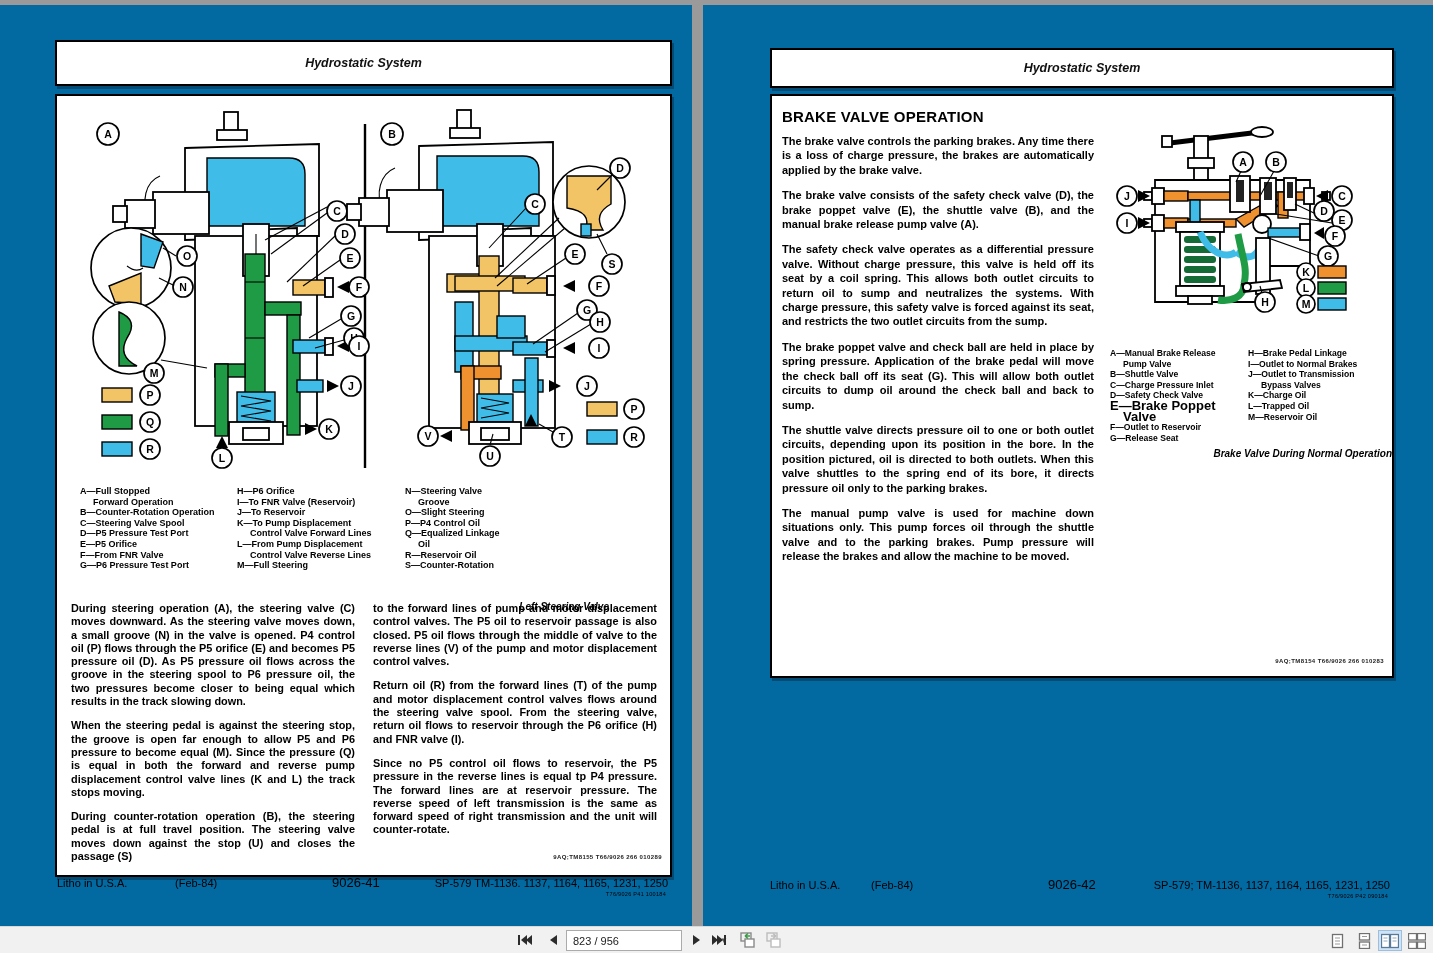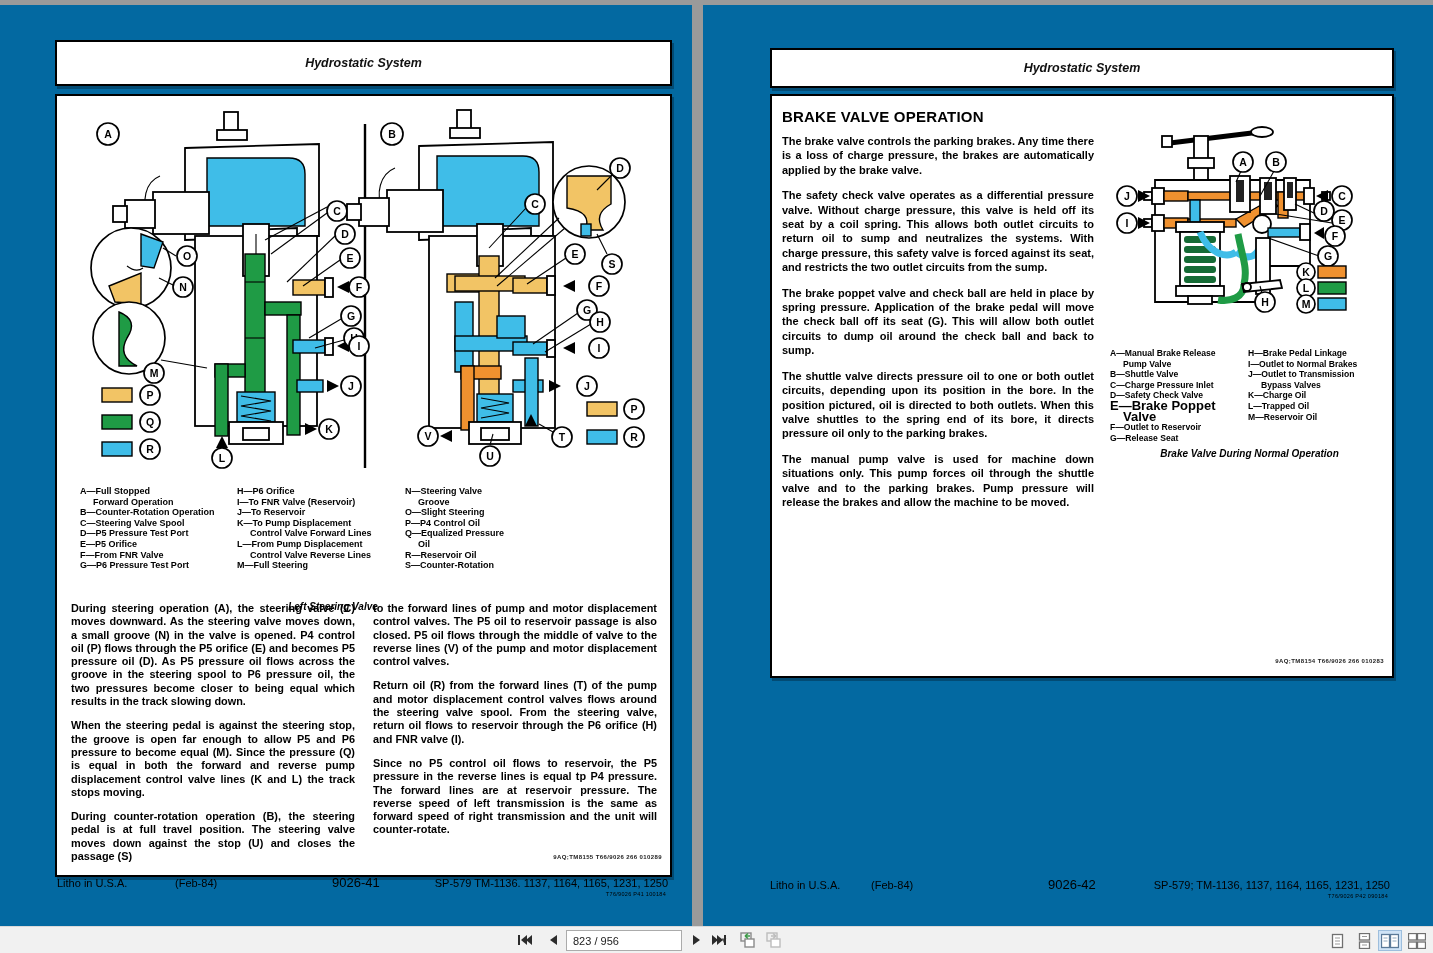--- a/index.html
+++ b/index.html
@@ -9,21 +9,21 @@
   .page{position:absolute;top:5px;bottom:26px;background:#0369a1}
   #page-left{left:0;width:692px}
   #page-right{left:703px;width:730px}
   .divider{position:absolute;left:692px;width:11px;top:0;bottom:26px;background:#9a9a9a}
   .ruled{position:absolute;border:2px solid #000;background:#fff;box-shadow:2px 3px 0 rgba(0,0,0,.28)}
   .hdr-title{font-style:italic;font-weight:bold;font-size:12.5px;color:#111;
              display:flex;align-items:center;justify-content:center;height:100%}
   .legend-item{font-weight:bold;font-size:9px;line-height:10.6px;white-space:pre-line;
                padding-left:13px;text-indent:-13px;color:#000}
   .legend-col{position:absolute}
-  .caption{font-style:italic;font-weight:bold;font-size:10px;color:#000;text-align:center}
+  .caption{font-style:italic;font-weight:bold;font-size:10px;color:#000;text-align:right}
   .bodycol{position:absolute;text-align:justify}
   .bodycol p{font-weight:bold;font-size:10.9px;line-height:13.3px;margin:0 0 11px;color:#000}
   .plate{position:absolute;font-weight:bold;font-size:6px;color:#222;letter-spacing:.4px}
   .f-item{position:absolute;font-size:11px;font-weight:normal;color:#000}
   .f-page{font-size:13px}
   .f-sub{font-size:5.5px;letter-spacing:.3px}
   .rtitle{font-weight:bold;font-size:15px;letter-spacing:.2px;color:#000}
   svg text.co{font-family:"Liberation Sans",sans-serif;font-weight:bold;font-size:10.5px;text-anchor:middle}
   svg .cir{fill:#fff;stroke:#000;stroke-width:1.7}
   svg .ol{fill:#fff;stroke:#000;stroke-width:1.8}
@@ -338,21 +338,21 @@
 Control Valve Forward Lines</div>
       <div class="legend-item">L—From Pump Displacement
 Control Valve Reverse Lines</div>
       <div class="legend-item">M—Full Steering</div>
     </div>
     <div class="legend-col" style="left:348px;top:390px;width:126px">
       <div class="legend-item">N—Steering Valve
 Groove</div>
       <div class="legend-item">O—Slight Steering</div>
       <div class="legend-item">P—P4 Control Oil</div>
-      <div class="legend-item">Q—Equalized Pressure
+      <div class="legend-item">Q—Equalized Linkage
 Oil</div>
       <div class="legend-item">R—Reservoir Oil</div>
       <div class="legend-item">S—Counter-Rotation</div>
     </div>
 
     <div class="caption" style="position:absolute;left:0;top:505px;width:552px">Left Steering Valve</div>
 
     <div class="bodycol" style="left:14px;top:506px;width:284px">
       <p>During steering operation (A), the steering valve (C) moves downward. As the steering valve moves down, a small groove (N) in the valve is opened. P4 control oil (P) flows through the P5 orifice (E) and becomes P5 pressure oil (D). As P5 pressure oil flows across the groove in the steering spool to P6 pressure oil, the two pressures become closer to being equal which results in the track slowing down.</p>
       <p>When the steering pedal is against the steering stop, the groove is open far enough to allow P5 and P6 pressure to become equal (M). Since the pressure (Q) is equal in both the forward and reverse pump displacement control valve lines (K and L) the track stops moving.</p>
@@ -378,20 +378,21 @@
 
   <div class="ruled" style="left:67px;top:43px;width:620px;height:36px">
     <div class="hdr-title">Hydrostatic System</div>
   </div>
 
   <div class="ruled" style="left:67px;top:89px;width:620px;height:580px">
     <div class="rtitle" style="position:absolute;left:10px;top:12px">BRAKE VALVE OPERATION</div>
 
     <div class="bodycol" style="left:10px;top:38px;width:312px">
       <p style="font-size:11px;line-height:14.4px">The brake valve controls the parking brakes. Any time there is a loss of charge pressure, the brakes are automatically applied by the brake valve.</p>
+      <p style="font-size:11px;line-height:14.4px">The brake valve consists of the safety check valve (D), the brake poppet valve (E), the shuttle valve (B), and the manual brake release pump valve (A).</p>
       <p style="font-size:11px;line-height:14.4px">The safety check valve operates as a differential pressure valve. Without charge pressure, this valve is held off its seat by a coil spring. This allows both outlet circuits to return oil to sump and neutralizes the systems. With charge pressure, this safety valve is forced against its seat, and restricts the two outlet circuits from the sump.</p>
       <p style="font-size:11px;line-height:14.4px">The brake poppet valve and check ball are held in place by spring pressure. Application of the brake pedal will move the check ball off its seat (G). This will allow both outlet circuits to dump oil around the check ball and back to sump.</p>
       <p style="font-size:11px;line-height:14.4px">The shuttle valve directs pressure oil to one or both outlet circuits, depending upon its position in the bore. In the position pictured, oil is directed to both outlets. When this valve shuttles to the spring end of its bore, it directs pressure oil only to the parking brakes.</p>
       <p style="font-size:11px;line-height:14.4px">The manual pump valve is used for machine down situations only. This pump forces oil through the shuttle valve and to the parking brakes. Pump pressure will release the brakes and allow the machine to be moved.</p>
     </div>
 
     <svg width="290" height="230" viewBox="0 0 290 230" style="position:absolute;left:338px;top:20px">
 
       <line x1="60" y1="27" x2="150" y2="16" stroke="#000" stroke-width="5"></line>
       <rect class="ol" x="52" y="20" width="10" height="11"></rect>

